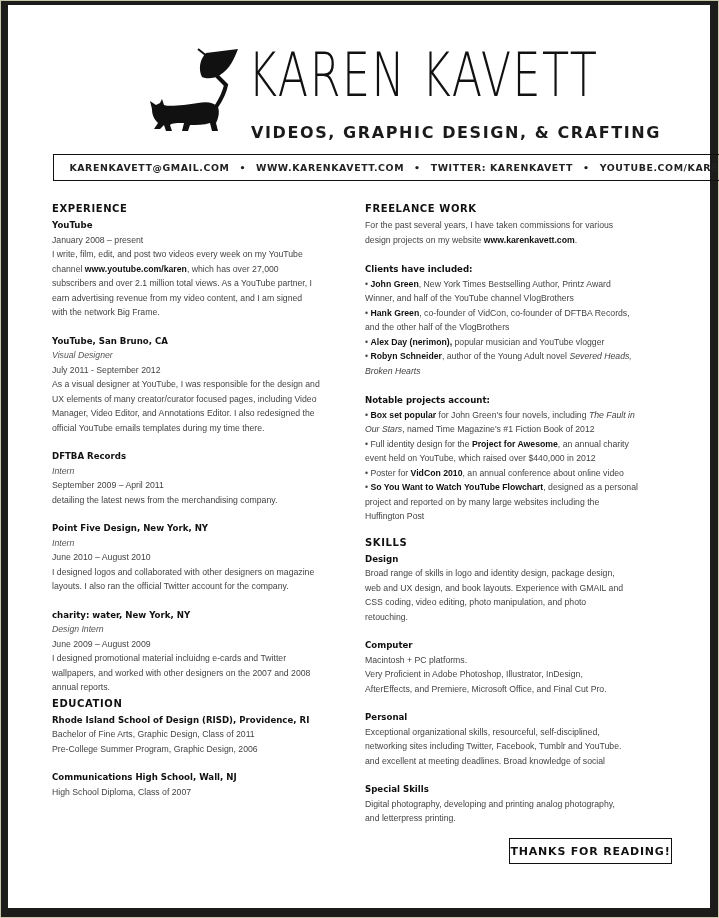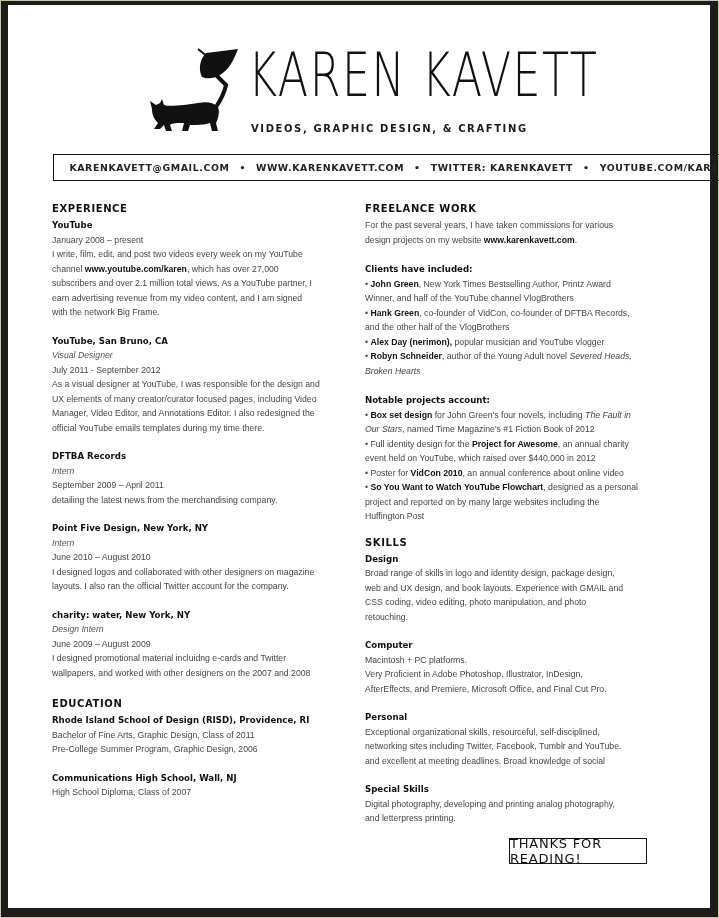--- a/index.html
+++ b/index.html
@@ -19,21 +19,21 @@
     }
     .name {
       position: absolute; left: 248px; top: 40px;
       font-family: "DejaVu Sans", sans-serif; font-weight: 300;
       font-size: 60px; letter-spacing: 2px; color: #111;
       transform: scaleX(0.74); transform-origin: left top;
       line-height: 70px; white-space: nowrap;
     }
     .tagline {
       position: absolute; left: 251px; top: 123px;
-      font-family: "DejaVu Sans", sans-serif; font-size: 10px; letter-spacing: 1.6px;
+      font-family: "DejaVu Sans", sans-serif; font-size: 16px; letter-spacing: 1.6px;
       color: #1a1a1a; white-space: nowrap; font-weight: 600;
     }
     .contact-box {
       position: absolute; left: 53px; top: 154px; width: 690px; height: 27px;
       border: 1.5px solid #111;
       display: flex; align-items: center; justify-content: center;
       font-family: "DejaVu Sans", sans-serif; font-size: 9.4px; font-weight: bold;
       letter-spacing: 0.6px; color: #222; white-space: nowrap;
     }
     .contact-box .sep { margin: 0 10px; font-weight: bold; }
@@ -51,24 +51,24 @@
       color: #111; line-height: 14.5px;
     }
     .line {
       font-size: 8.7px; line-height: 14.5px; color: #444; white-space: nowrap;
     }
     .line i { font-style: italic; }
     .line b { color: #111; }
     .role { font-style: italic; font-size: 8.7px; line-height: 14.5px; color: #555; }
     .gap { height: 15px; }
     .thanks {
-      position: absolute; left: 509px; top: 838px; width: 138px; height: 26px;
+      position: absolute; left: 509px; top: 838px; width: 163px; height: 26px;
       border: 1.5px solid #111;
       display: flex; align-items: center; justify-content: center;
-      font-family: "DejaVu Sans", sans-serif; font-weight: normal; font-size: 13px;
+      font-family: "DejaVu Sans", sans-serif; font-weight: bold; font-size: 11px;
       letter-spacing: 0.8px; color: #111;
     }
   </style>
 </head>
 <body>
 
 <div class="frame"></div>
 <div class="page" style="left:8px;top:5px;"></div>
 
 <div style="position:absolute;left:0;top:0;width:719px;height:918px;">
@@ -127,26 +127,27 @@
     </div>
 
     <div class="entry">
       <div class="entry-head">Point Five Design, New York, NY</div>
       <div class="role">Intern</div>
       <div class="line">June 2010 – August 2010</div>
       <div class="line">I designed logos and collaborated with other designers on magazine</div>
       <div class="line">layouts. I also ran the official Twitter account for the company.</div>
     </div>
 
-    <div class="entry" style="margin-bottom:15px;">
+    <div class="entry" style="margin-bottom:0;">
       <div class="entry-head">charity: water, New York, NY</div>
       <div class="role">Design Intern</div>
       <div class="line">June 2009 – August 2009</div>
       <div class="line">I designed promotional material incluidng e-cards and Twitter</div>
       <div class="line">wallpapers, and worked with other designers on the 2007 and 2008</div>
+      <div class="line">annual reports.</div>
     </div>
 
     <div class="sec-title">EDUCATION</div>
     <div class="entry">
       <div class="entry-head">Rhode Island School of Design (RISD), Providence, RI</div>
       <div class="line">Bachelor of Fine Arts, Graphic Design, Class of 2011</div>
       <div class="line">Pre-College Summer Program, Graphic Design, 2006</div>
     </div>
     <div class="entry">
       <div class="entry-head">Communications High School, Wall, NJ</div>
@@ -164,21 +165,21 @@
     <div class="line">• <b>John Green</b><span>, New York Times Bestselling Author, Printz Award</span></div>
     <div class="line">Winner, and half of the YouTube channel VlogBrothers</div>
     <div class="line">• <b>Hank Green</b><span>, co-founder of VidCon, co-founder of DFTBA Records,</span></div>
     <div class="line">and the other half of the VlogBrothers</div>
     <div class="line">• <b>Alex Day (nerimon),</b><span> popular musician and YouTube vlogger</span></div>
     <div class="line">• <b>Robyn Schneider</b><span>, author of the Young Adult novel </span><i>Severed Heads,</i></div>
     <div class="line"><i>Broken Hearts</i></div>
     <div class="gap"></div>
 
     <div class="entry-head">Notable projects account:</div>
-    <div class="line">• <b>Box set design</b><span> for John Green's four novels, including </span><i>The Fault in</i></div>
+    <div class="line">• <b>Box set popular</b><span> for John Green's four novels, including </span><i>The Fault in</i></div>
     <div class="line"><i>Our Stars</i><span>, named Time Magazine's #1 Fiction Book of 2012</span></div>
     <div class="line">• <span>Full identity design for the </span><b>Project for Awesome</b><span>, an annual charity</span></div>
     <div class="line">event held on YouTube, which raised over $440,000 in 2012</div>
     <div class="line">• <span>Poster for </span><b>VidCon 2010</b><span>, an annual conference about online video</span></div>
     <div class="line">• <b>So You Want to Watch YouTube Flowchart</b><span>, designed as a personal</span></div>
     <div class="line">project and reported on by many large websites including the</div>
     <div class="line">Huffington Post</div>
     <div style="height:10px;"></div>
 
     <div class="sec-title">SKILLS</div>

